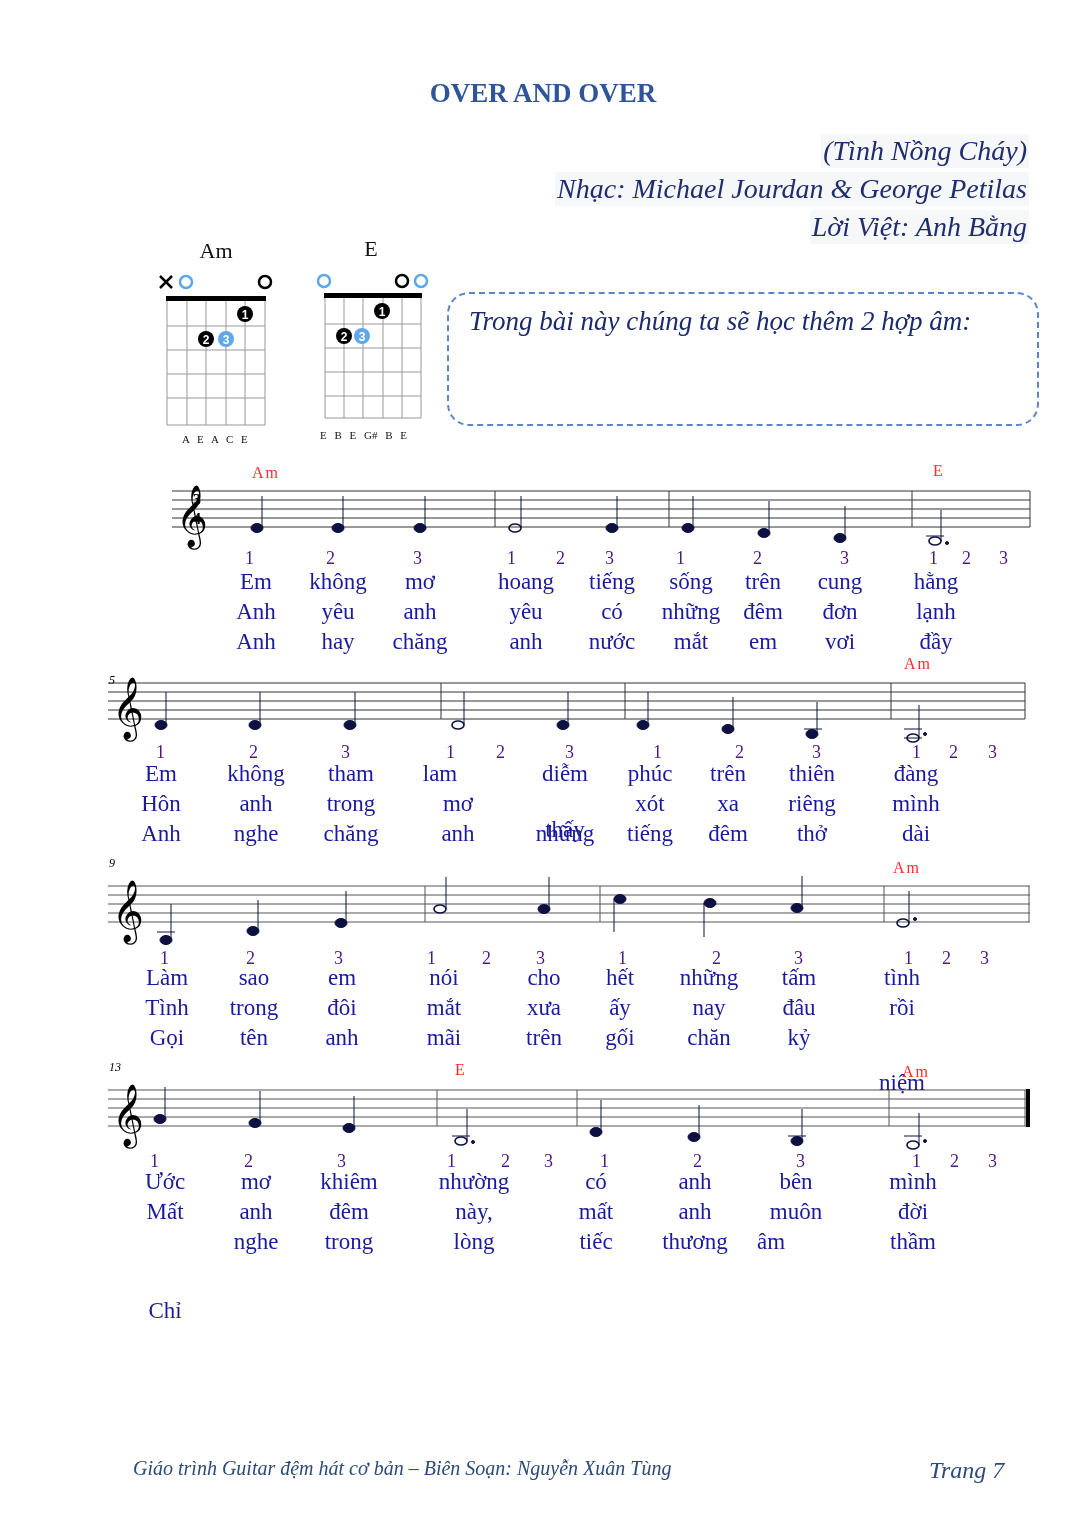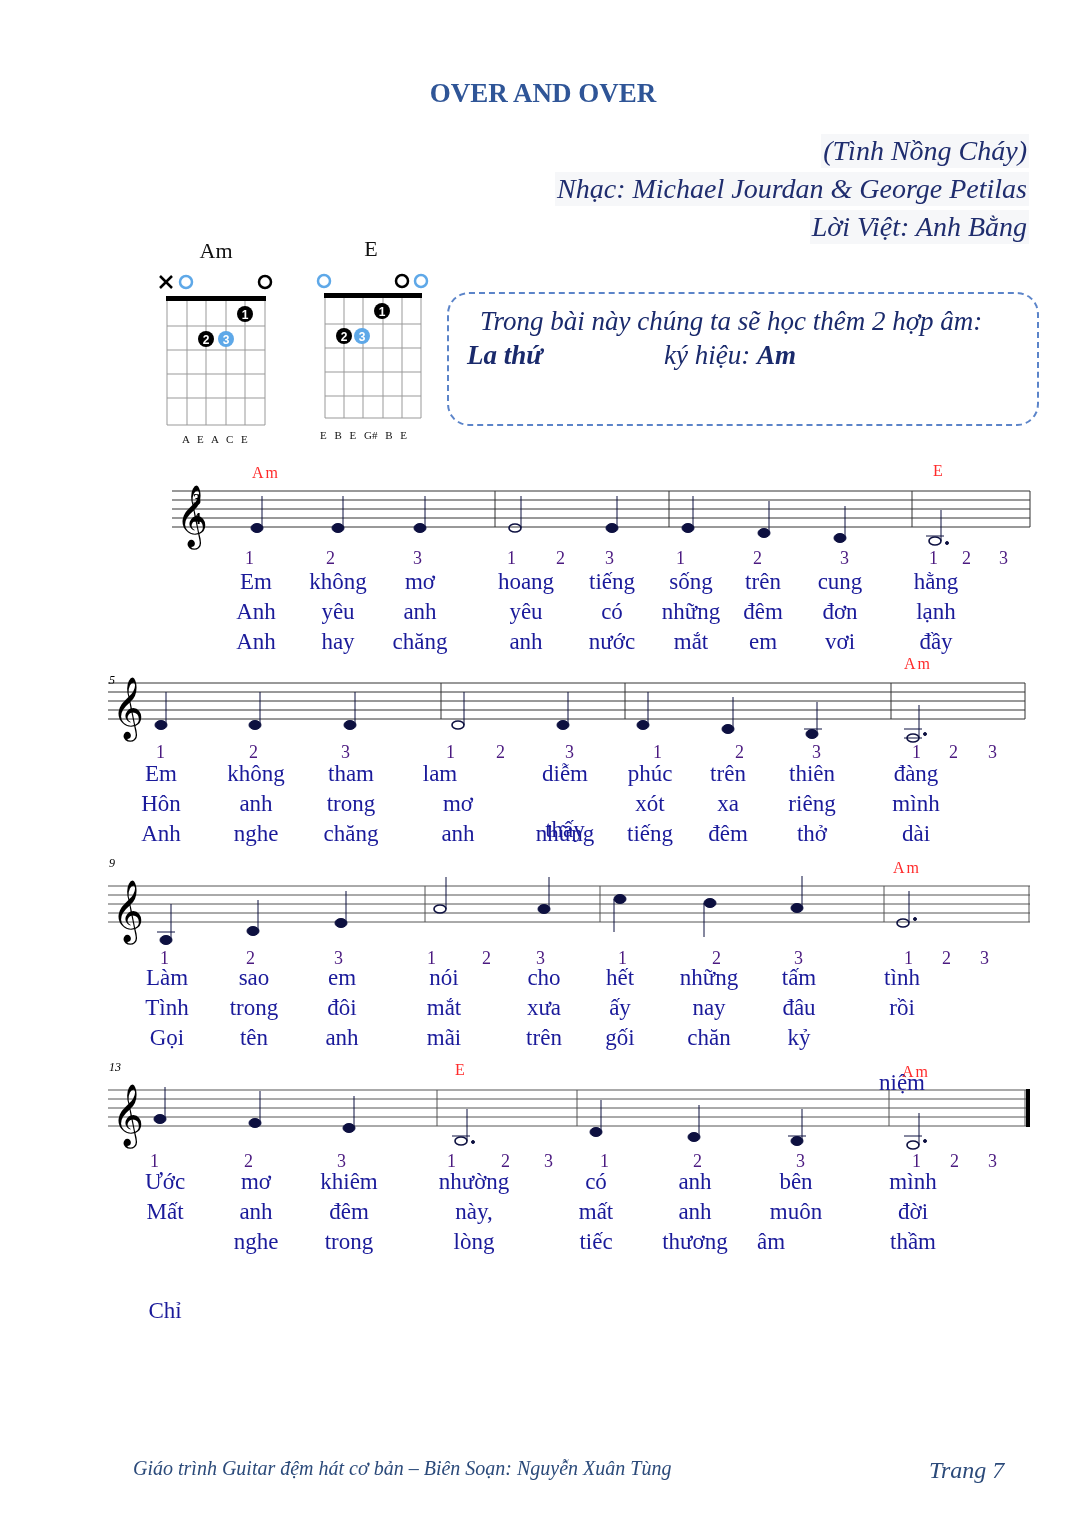--- a/index.html
+++ b/index.html
@@ -3,21 +3,21 @@
 <meta charset="utf-8">
 <style>
   html, body { margin:0; padding:0; background:#ffffff; }
   body { width:1086px; height:1536px; position:relative; overflow:hidden; font-family:"Liberation Serif", serif; }
   .abs { position:absolute; }
   .title { left:0; width:1086px; top:78px; text-align:center; font-size:27px; font-weight:bold; color:#2f5597; }
   .credit { right:57px; text-align:right; font-style:italic; font-size:28px; color:#1f2d6e; background:#f6f7f9; padding:0 2px; line-height:34px; }
   .chord-name { font-size:22px; color:#111; text-align:center; width:40px; }
   .string-names { font-size:11px; color:#111; letter-spacing:0; }
   .infobox { left:447px; top:292px; width:592px; height:134px; border:2px dashed #5b84c9; border-radius:22px; box-sizing:border-box; font-style:italic; color:#1a2a6c; }
-  .infobox .intro { position:absolute; left:31px; top:12px; font-size:27px; }
+  .infobox .intro { position:absolute; left:20px; top:12px; font-size:27px; }
   .infobox .row { position:absolute; left:18px; font-size:27px; }
   .infobox .row .nm { font-weight:bold; display:inline-block; width:197px; }
   .chordlbl { font-size:16px; color:#ff2a2a; letter-spacing:2px; }
   .beat { font-size:18px; color:#4b1a80; font-family:"Liberation Serif", serif; }
   .lyr { font-size:23px; color:#1a1a9a; font-family:"Liberation Serif", serif; white-space:nowrap; }
   .footer-l { left:133px; top:1457px; font-size:20px; font-style:italic; color:#2b4a7a; }
   .footer-r { left:929px; top:1457px; font-size:24px; font-style:italic; color:#2b4a7a; }
   svg { position:absolute; left:0; top:0; }
 </style>
 </head>
@@ -241,23 +241,20 @@
       <circle cx="925" cy="1141" r="1.5"></circle>
     </g>
   </g>
 </svg>
 
 <div class="abs string-names" style="left:182px; top:433px; word-spacing:5px;">A E A C E</div>
 <div class="abs string-names" style="left:320px; top:429px; word-spacing:5px;">E B E G# B E</div>
 
 <div class="abs infobox">
   <div class="intro">Trong bài này chúng ta sẽ học thêm 2 hợp âm:</div>
-  <div class="row" style="top:46px;">
-    <span class="nm">La thứ</span><span>ký hiệu:</span> <b>Am</b>
-  </div>
 </div>
 
 <div class="abs" style="left:109px; top:673px; font-size:12px; font-style:italic;">5</div>
 <div class="abs" style="left:109px; top:856px; font-size:12px; font-style:italic;">9</div>
 <div class="abs" style="left:109px; top:1060px; font-size:12px; font-style:italic;">13</div>
 
 <div id="score-text">
     <div class="abs chordlbl" style="left: 252px; top: 464px;">Am</div>
     <div class="abs chordlbl" style="left: 933px; top: 462px;">E</div>
     <div class="abs beat" style="left: 245px; top: 548px;">1</div>

